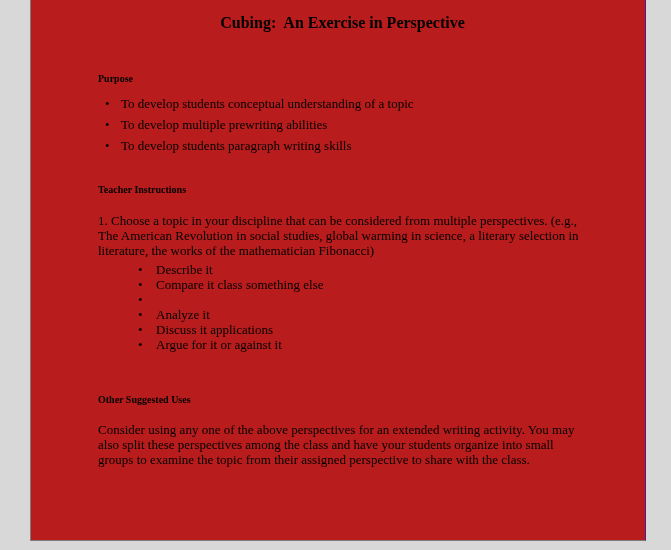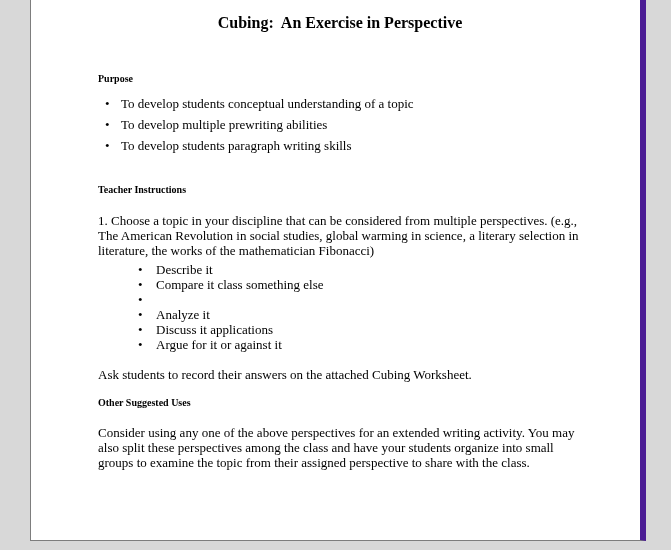--- a/index.html
+++ b/index.html
@@ -14,23 +14,23 @@
     position: relative;
     width: 671px;
     height: 550px;
   }
   .page {
     position: absolute;
     left: 30px;
     top: 0;
     width: 616px;
     height: 541px;
-    background: #ffffff;
+    background: #b91c1c;
     border-left: 1px solid #7d7d7d;
-    border-right: 6px solid #4c1d95;
+    border-right: 1px solid #4c1d95;
     border-bottom: 1px solid #7d7d7d;
   }
   .content {
     padding: 13px 58px 0 67px;
     color: #000000;
     font-size: 13px;
     line-height: 15px;
   }
   .doc-title {
     text-align: center;
@@ -38,21 +38,21 @@
     font-size: 16px;
     line-height: 20px;
     white-space: pre-wrap;
   }
   .section-heading {
     font-weight: bold;
     font-size: 10px;
   }
   .heading-purpose   { margin-top: 38px; }
   .heading-teacher   { margin-top: 29px; }
-  .heading-other     { margin-top: 13px; }
+  .heading-other     { margin-top: 40px; }
 
   .bullet-list { margin-top: 10px; }
   .bullet-item {
     display: flex;
     margin-bottom: 6px;
   }
   .bullet-item .bullet {
     width: 23px;
     padding-left: 7px;
     flex: 0 0 23px;
@@ -124,21 +124,20 @@
         <div class="sub-bullet-item">
           <span class="bullet">•</span>
           <span>Discuss it applications</span>
         </div>
         <div class="sub-bullet-item">
           <span class="bullet">•</span>
           <span>Argue for it or against it</span>
         </div>
       </div>
 
-      <div class="para closing-para">Ask students to record their answers on the attached Cubing Worksheet.</div>
 
       <div class="section-heading heading-other">Other Suggested Uses</div>
 
       <div class="para final-para">Consider using any one of the above perspectives for an extended writing activity. You may also split these perspectives among the class and have your students organize into small groups to examine the topic from their assigned perspective to share with the class.</div>
 
     </div>
   </div>
 </div>
 
 </body></html>

